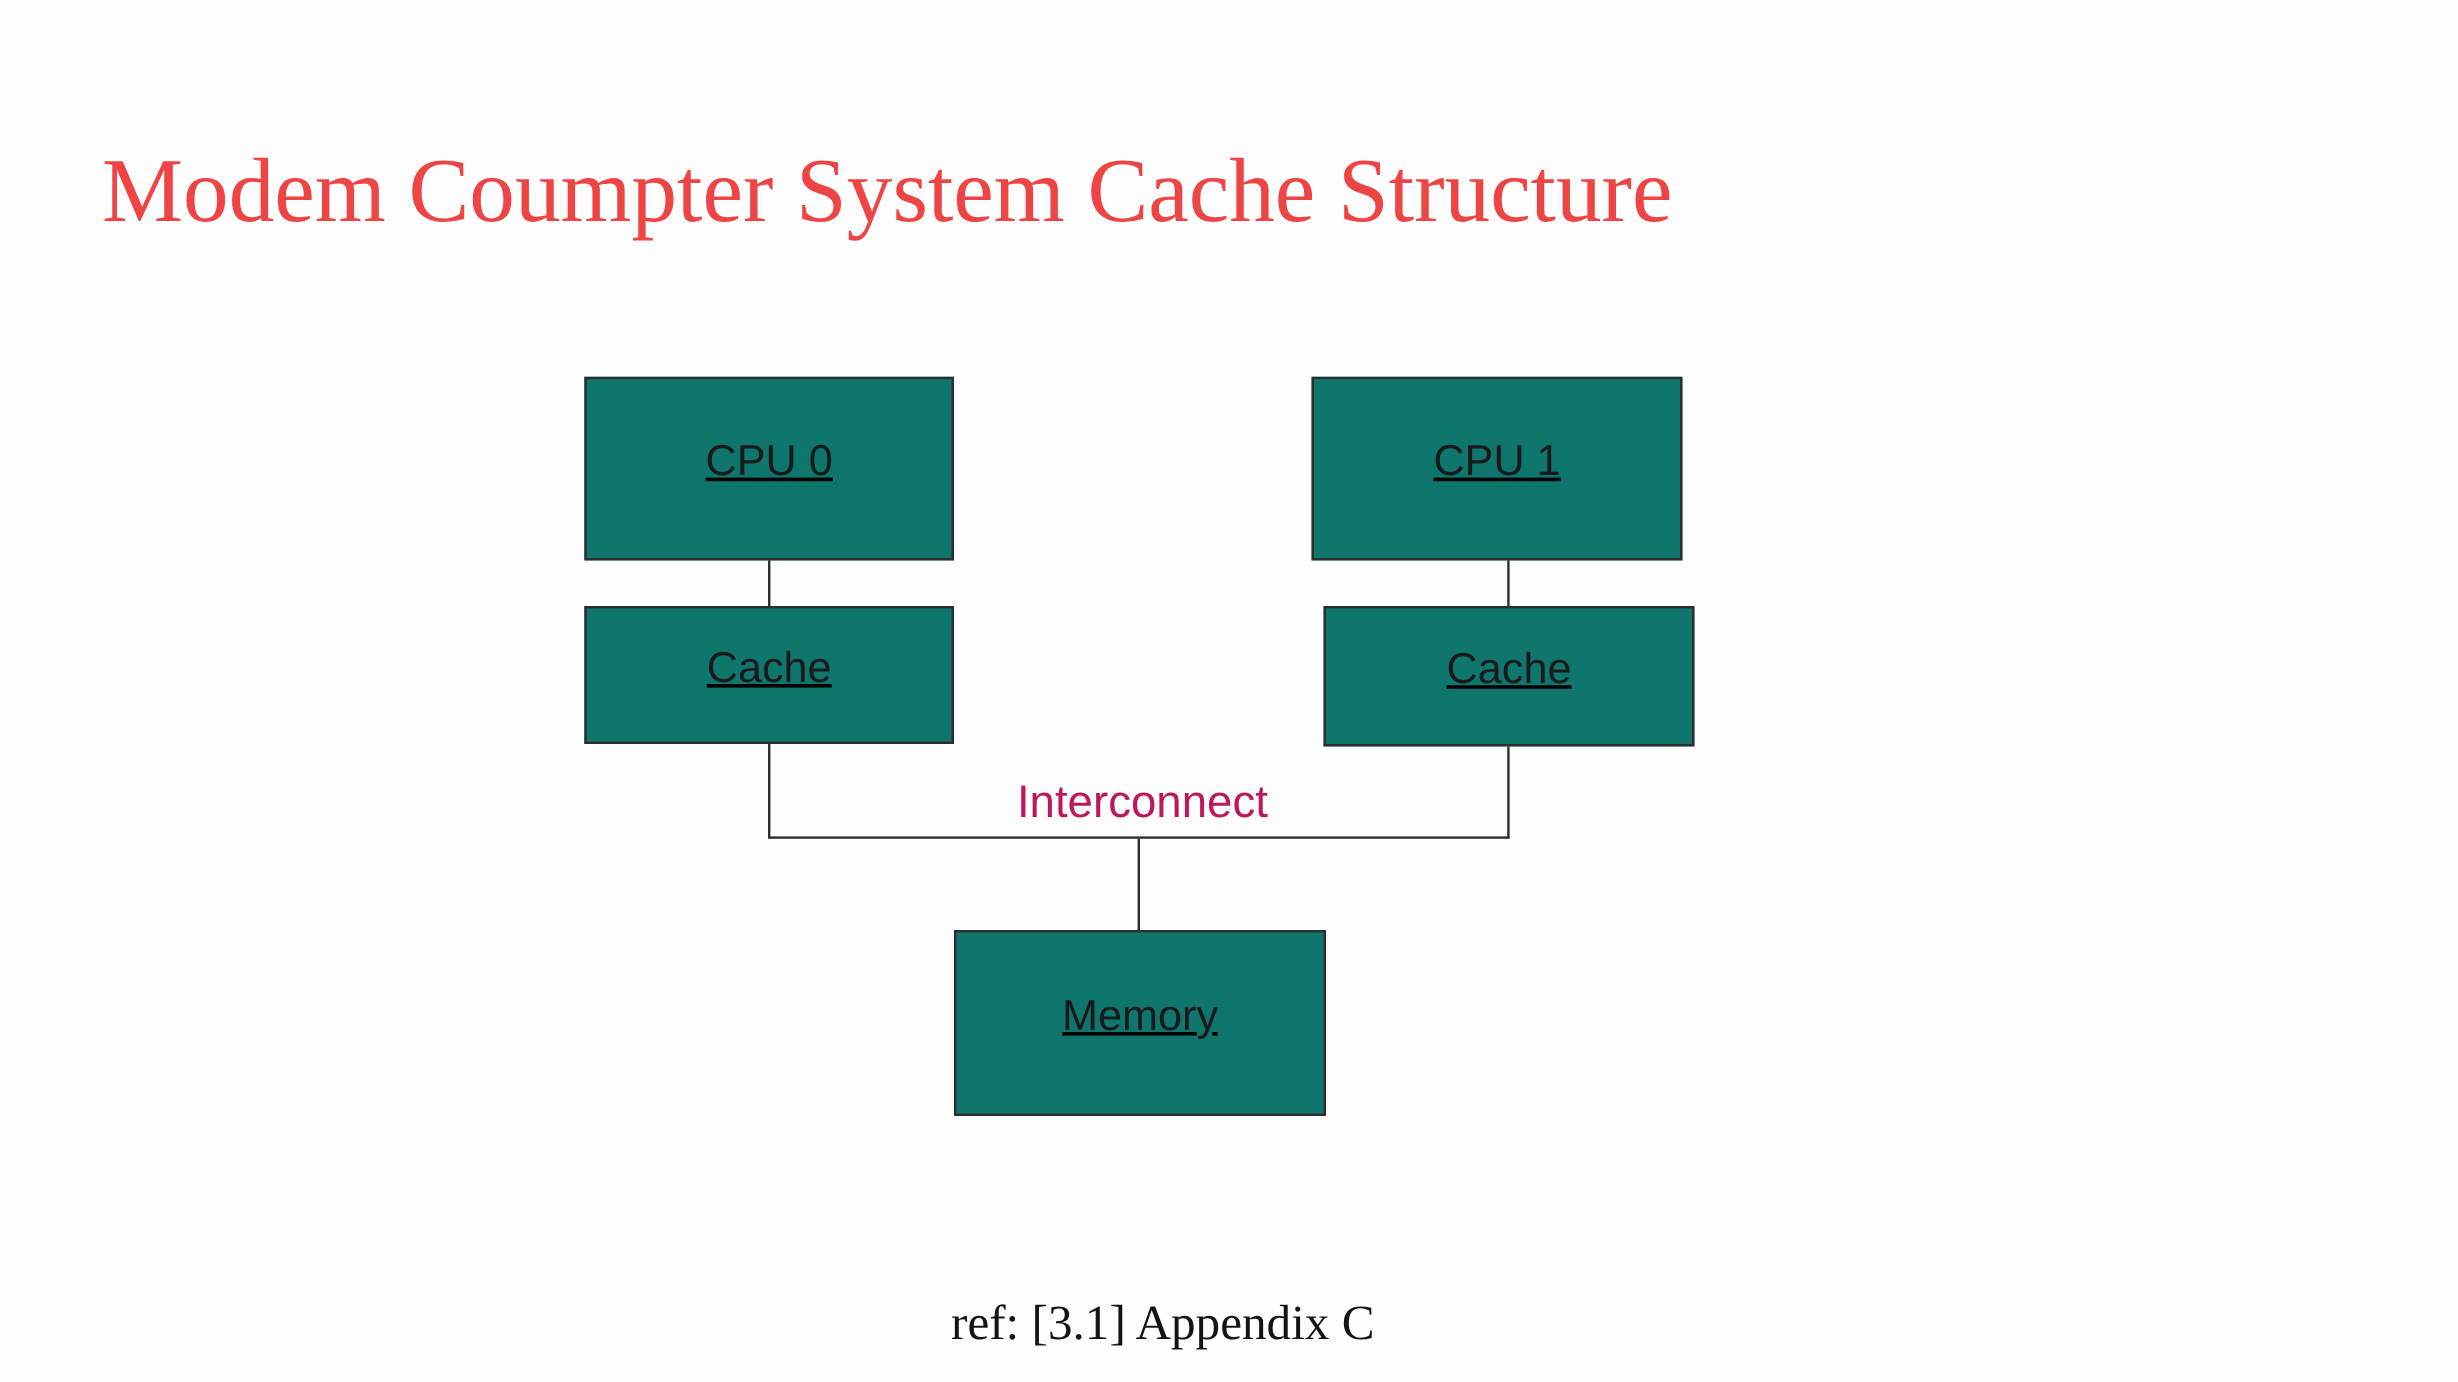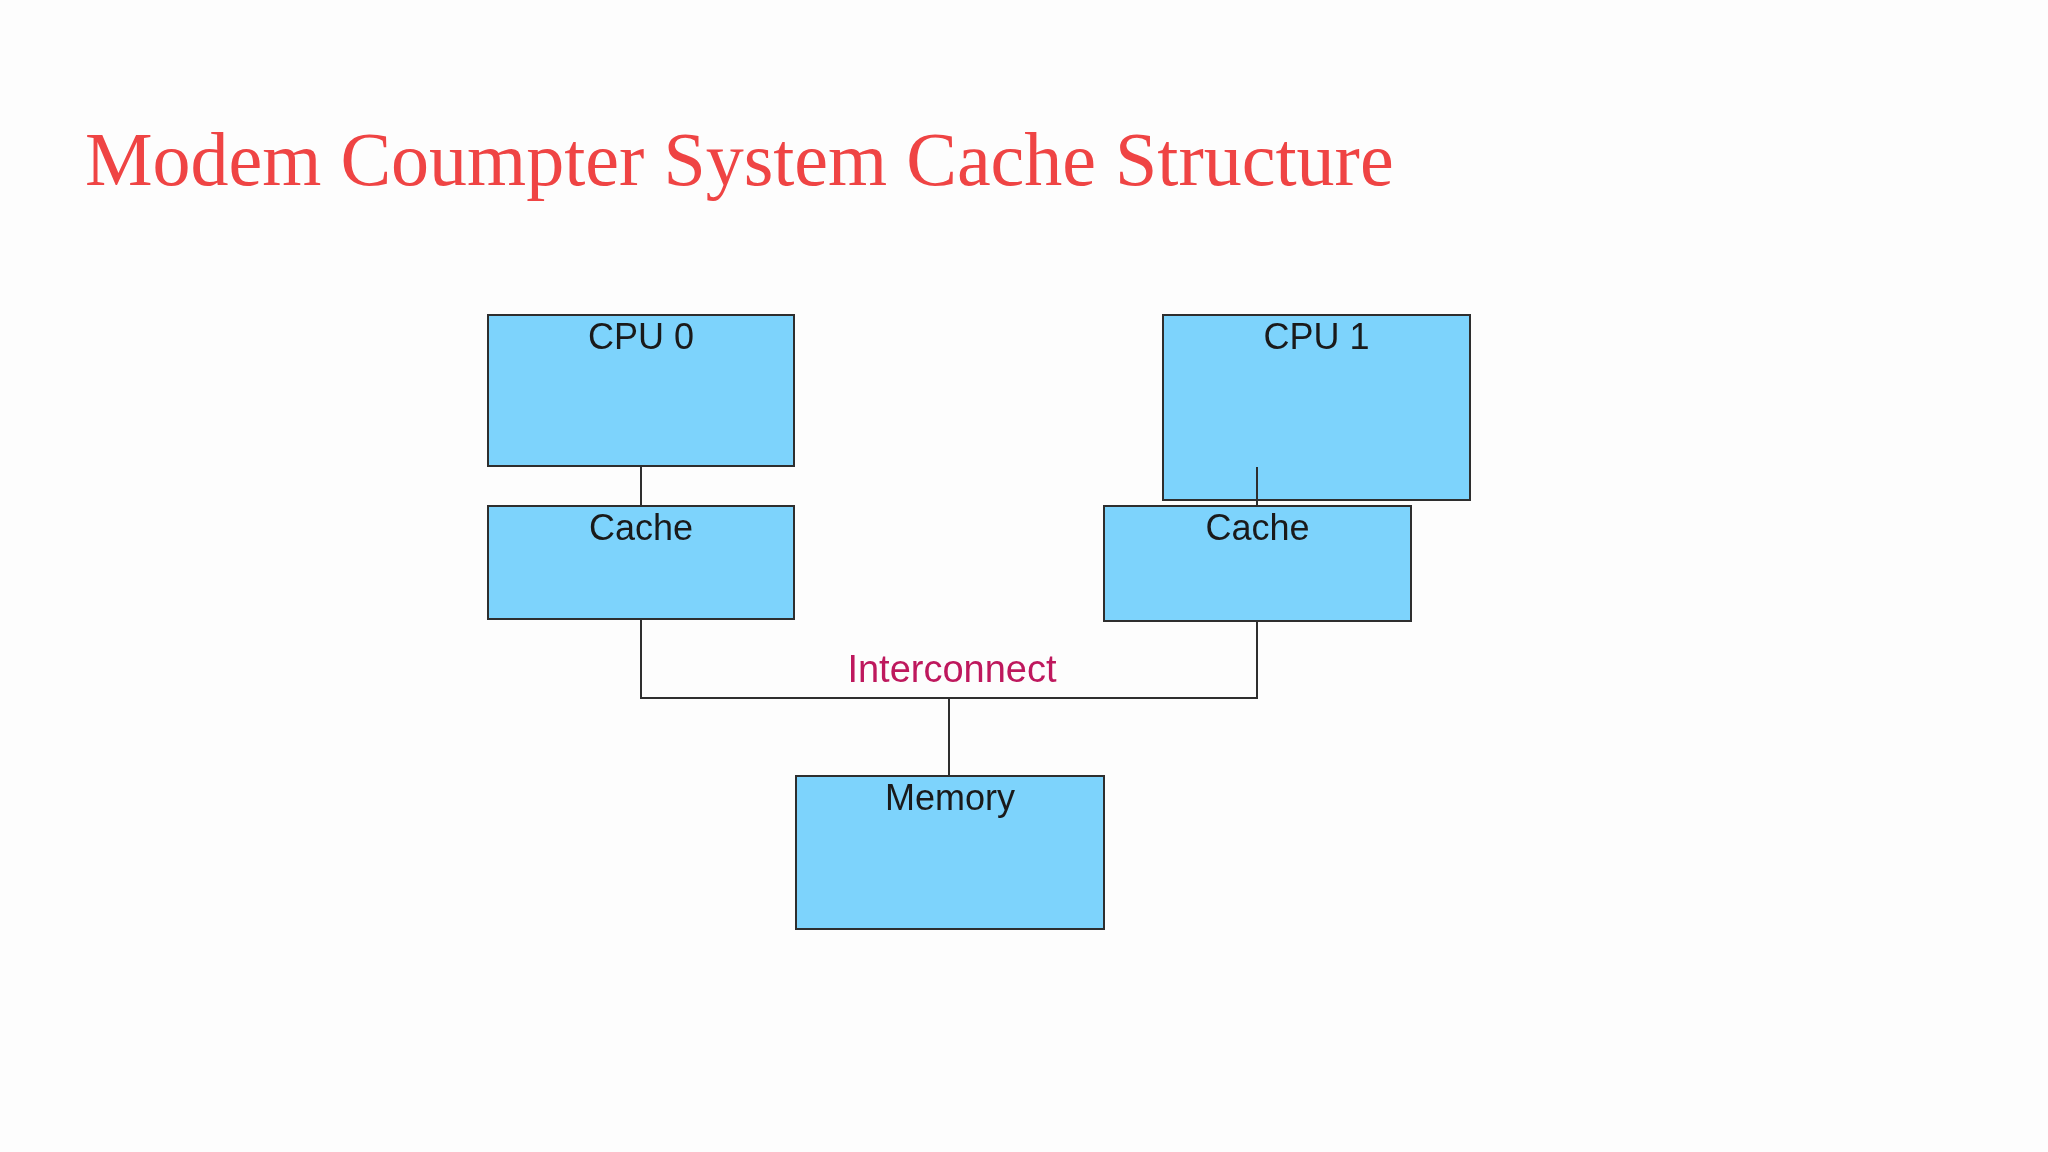--- a/index.html
+++ b/index.html
@@ -23,34 +23,35 @@
     font-size: 76px;
     line-height: 1.1;
     color: #ef4444;
     letter-spacing: 0px;
     white-space: nowrap;
   }
   .node {
     position: absolute;
     box-sizing: border-box;
     border: 2px solid #2e2e2e;
-    background: #7dd3fc;
+    background: #0f766e;
     display: flex;
-    align-items: flex-start;
+    align-items: center;
     justify-content: center;
+    text-decoration: underline;
   }
   .node-label {
     font-family: "Liberation Sans", sans-serif;
     font-size: 36px;
     color: #1a1a1a;
     letter-spacing: 0px;
     padding-bottom: 14px;
   }
   .node-cpu0   { left: 487px;  top: 314px; width: 308px; height: 153px; }
-  .node-cpu1   { left: 1162px; top: 314px; width: 309px; height: 187px; }
+  .node-cpu1   { left: 1093px; top: 314px; width: 309px; height: 153px; }
   .node-cache0 { left: 487px;  top: 505px; width: 308px; height: 115px; }
   .node-cache1 { left: 1103px; top: 505px; width: 309px; height: 117px; }
   .node-memory { left: 795px;  top: 775px; width: 310px; height: 155px; }
   .line {
     position: absolute;
     background: #2e2e2e;
   }
   .edge-cpu0-cache0   { left: 640px;  top: 467px; width: 2px;   height: 38px; }
   .edge-cpu1-cache1   { left: 1256px; top: 467px; width: 2px;   height: 38px; }
   .edge-cache0-bus    { left: 640px;  top: 620px; width: 2px;   height: 78px; }
@@ -108,14 +109,15 @@
   <div class="line edge-cache1-bus"></div>
   <div class="line bus-horizontal"></div>
   <div class="line edge-bus-memory"></div>
 
   <div class="bus-label">Interconnect</div>
 
   <div class="node node-memory">
     <span class="node-label">Memory</span>
   </div>
 
+  <div class="reference">ref: [3.1] Appendix C</div>
 
 </div>
 
 </body></html>

